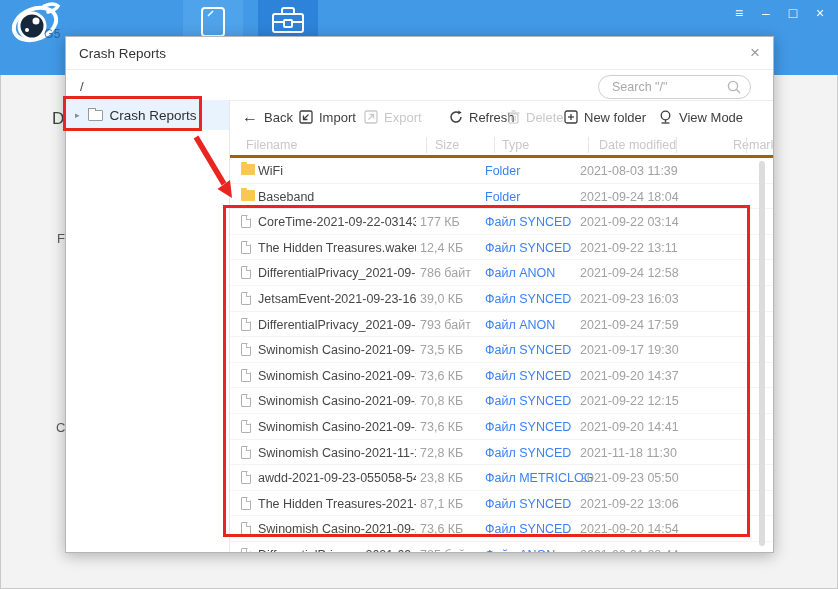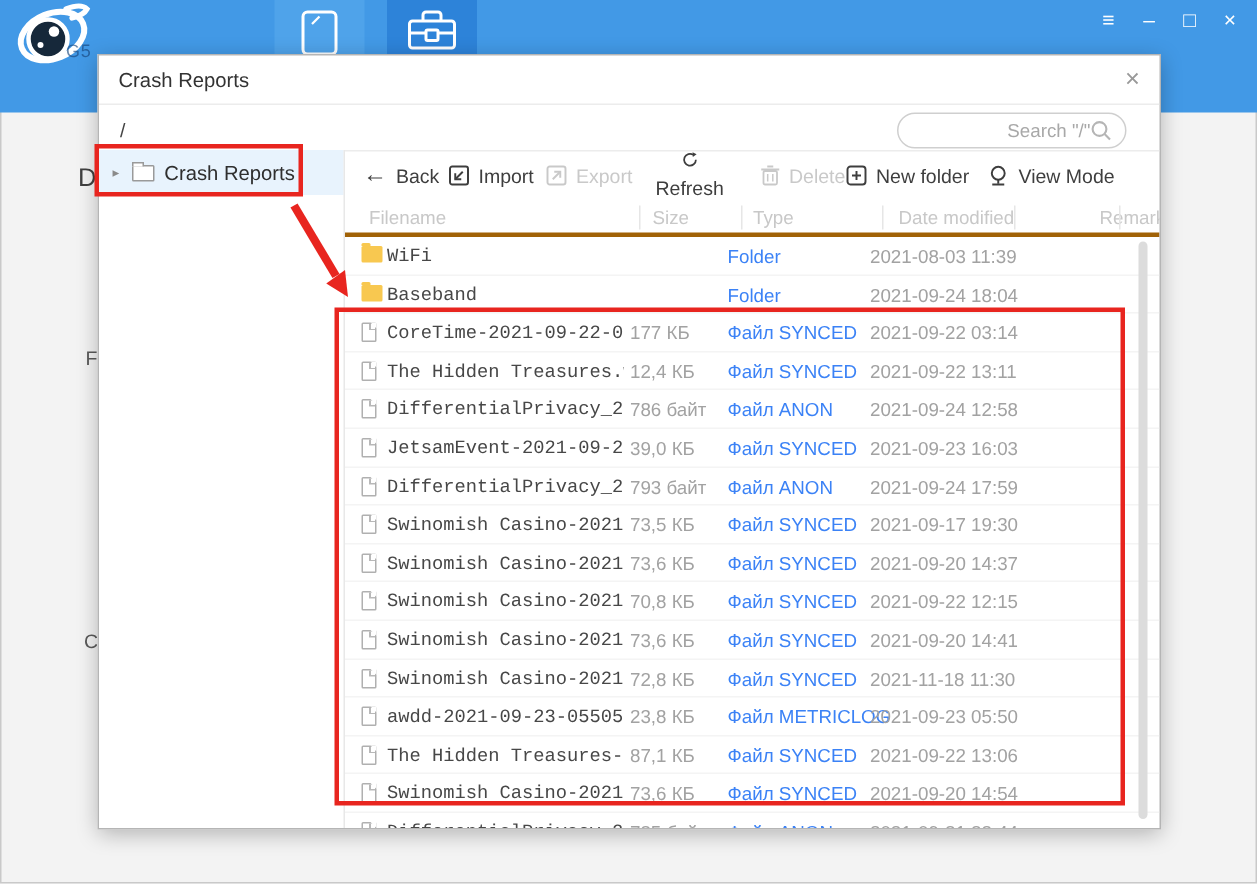--- a/index.html
+++ b/index.html
@@ -36,21 +36,21 @@
   .bg-label { position: absolute; color: #5a5a5a; z-index: 1; white-space: nowrap; }
   .bg-label-0 { left: 52px; top: 109px; font-size: 17px; color: #404040; }
   .bg-label-1 { left: 57px; top: 231px; font-size: 13px; }
   .bg-label-2 { left: 52px; top: 326px; font-size: 13px; margin-left: 16px; }
   .bg-label-3 { left: 56px; top: 420px; font-size: 13px; }
   
   .dialog {
     position: absolute; left: 65px; top: 36px; width: 709px; height: 517px;
     background: #fff; border: 1px solid #b5b5b5;
     box-shadow: 0 3px 14px rgba(0,0,0,0.28);
-    z-index: 5; overflow: hidden; text-align: right;
+    z-index: 5; overflow: hidden;
   }
   .dlg-title { position: absolute; left: 13px; top: 9px; font-size: 13.5px; color: #333; }
   .dlg-close { position: absolute; right: 13px; top: 6px; font-size: 17px; color: #999; cursor: pointer; }
   .dlg-title-divider { position: absolute; left: 0; top: 32px; width: 100%; height: 1px; background: #ececec; }
   .dlg-path { position: absolute; left: 14px; top: 42px; font-size: 13px; color: #444; }
   .search-box {
     position: absolute; left: 532px; top: 38px; width: 153px; height: 24px;
     border: 1px solid #cfcfcf; border-radius: 12px; background: #fff;
     display: flex; align-items: center; padding: 0 9px 0 13px;
   }
@@ -75,41 +75,41 @@
   
   .pane { position: absolute; left: 164px; top: 63px; right: 0; bottom: 0; border-top: 1px solid #ececec; }
   .toolbar { position: absolute; left: 0; top: 0; width: 100%; height: 32px; }
   .tbtn {
     position: absolute; top: 0; height: 32px; display: flex; align-items: center; gap: 6px;
     font-size: 13px; color: #3e3e3e; cursor: pointer; white-space: nowrap;
   }
   .tbtn.disabled { color: #c9c9c9; cursor: default; }
   .tbtn svg { display: block; }
   .t-back { left: 12px; } .t-import { left: 69px; } .t-export { left: 134px; }
-  .t-refresh { left: 207px; flex-direction: column; } .t-delete { left: 277px; } .t-newfolder { left: 334px; }
+  .t-refresh { left: 219px; } .t-delete { left: 277px; } .t-newfolder { left: 334px; }
   .t-viewmode { left: 428px; }
   .back-glyph { font-size: 16px; line-height: 14px; }
   
   .thead {
     position: absolute; left: 0; top: 32px; width: 100%; height: 25px;
     border-bottom: 3px solid #a16207; font-size: 12.5px; color: #c8c8c8;
   }
   .thead span { position: absolute; top: 5px; }
   .th-filename { left: 16px; } .th-size { left: 205px; } .th-type { left: 272px; }
   .th-date { left: 369px; } .th-remark { left: 456px; margin-left: 47px; }
   .th-tick { position: absolute; top: 4px; width: 1px; height: 16px; background: #e6e6e6; }
   .tick-1 { left: 196px; } .tick-2 { left: 264px; } .tick-3 { left: 358px; } .tick-4 { left: 446px; } .tick-5 { left: 516px; }
   
   .rows { position: absolute; left: 0; top: 57px; right: 0; bottom: 0; overflow: hidden; }
   .row {
     position: relative; height: 25.6px; display: block;
     border-bottom: 1px solid #f4f4f4; cursor: default;
   }
   .row span { position: absolute; top: 6px; font-size: 12.5px; white-space: nowrap; }
-  .cell-name { left: 28px; color: #474747; max-width: 158px; overflow: hidden; font-family: Liberation Mono, monospace; }
+  .cell-name { left: 28px; color: #474747; max-width: 158px; overflow: hidden; }
   .cell-size { left: 190px; color: #a2a2a2; }
   .cell-type { left: 255px; color: #3b82f6; }
   .cell-date { left: 350px; color: #a2a2a2; }
   .cell-remark { left: 458px; color: #a2a2a2; }
   .cell-icon { position: absolute; left: 11px; top: 7px; }
   .icon-folder { width: 14px; height: 11px; background: #f8c850; border-radius: 1px; position: relative; }
   .icon-folder::before { content: ""; position: absolute; left: 0; top: -2px; width: 6px; height: 2px; background: #f8c850; border-radius: 1px 1px 0 0; }
   .icon-file { width: 10px; height: 13px; background: #fff; border: 1px solid #b0b0b0; border-radius: 1px; position: relative; }
   .icon-file::before { content: ""; position: absolute; right: -1px; top: -1px; border-style: solid; border-width: 0 4px 4px 0; border-color: transparent #fff transparent transparent; box-shadow: -1px 1px 0 rgba(176,176,176,0.9); }
   .scrollbar {

